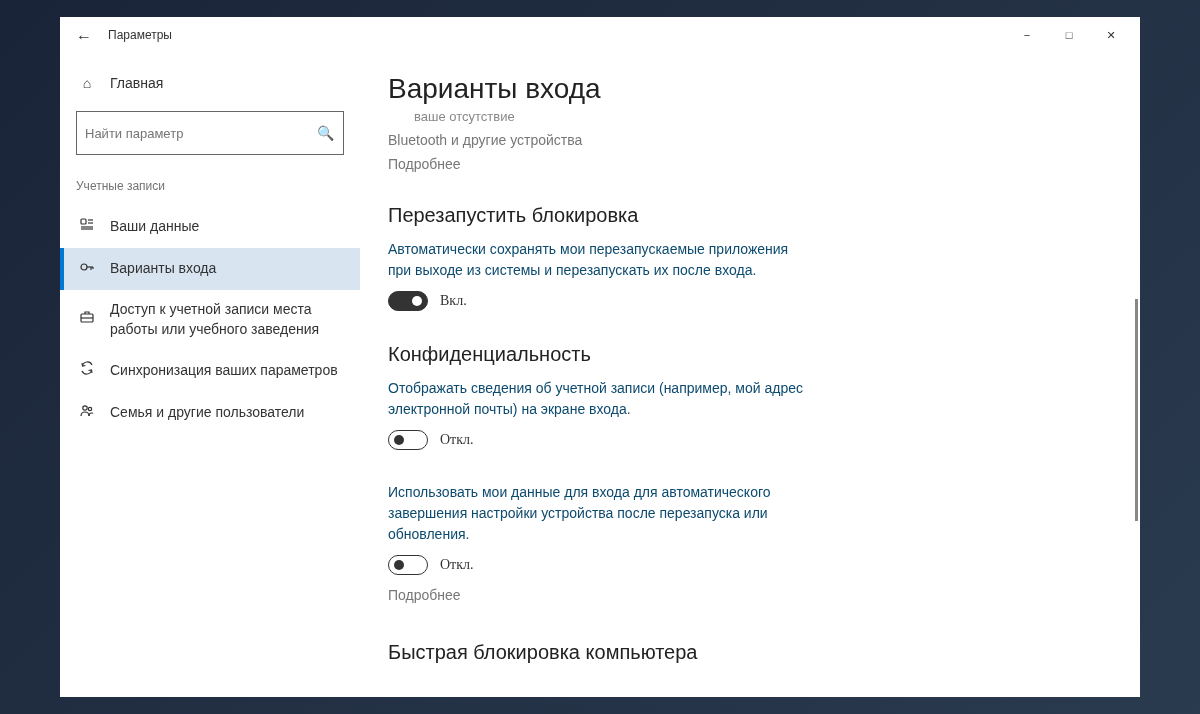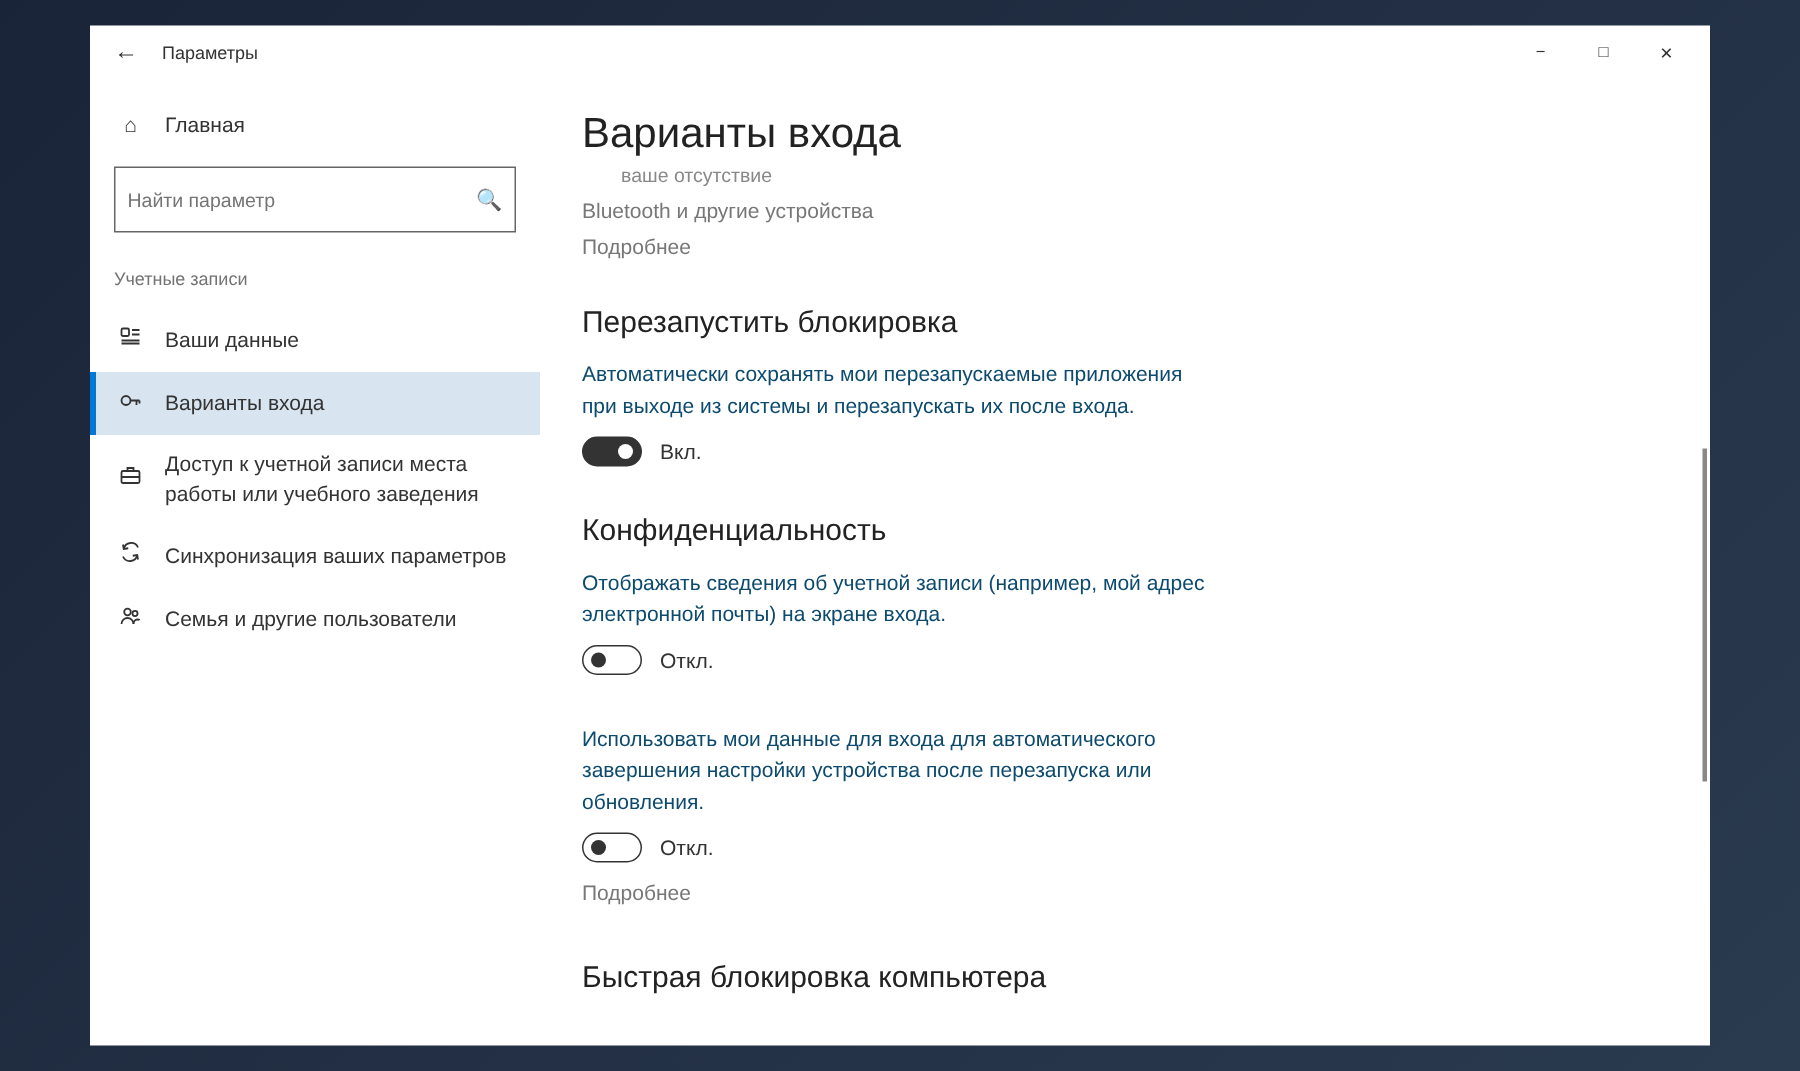--- a/index.html
+++ b/index.html
@@ -157,20 +157,21 @@
       font-size: 14px;
       color: #0c4a6e;
       max-width: 420px;
       line-height: 1.5;
       margin-bottom: 10px;
     }
     .toggle-row {
       display: flex;
       align-items: center;
       margin: 10px 0 8px 0;
+      font-family: Liberation Serif, serif;
     }
     .toggle {
       width: 40px;
       height: 20px;
       border-radius: 10px;
       position: relative;
       cursor: pointer;
       margin-right: 12px;
       border: 1px solid #333;
       background: #fff;

